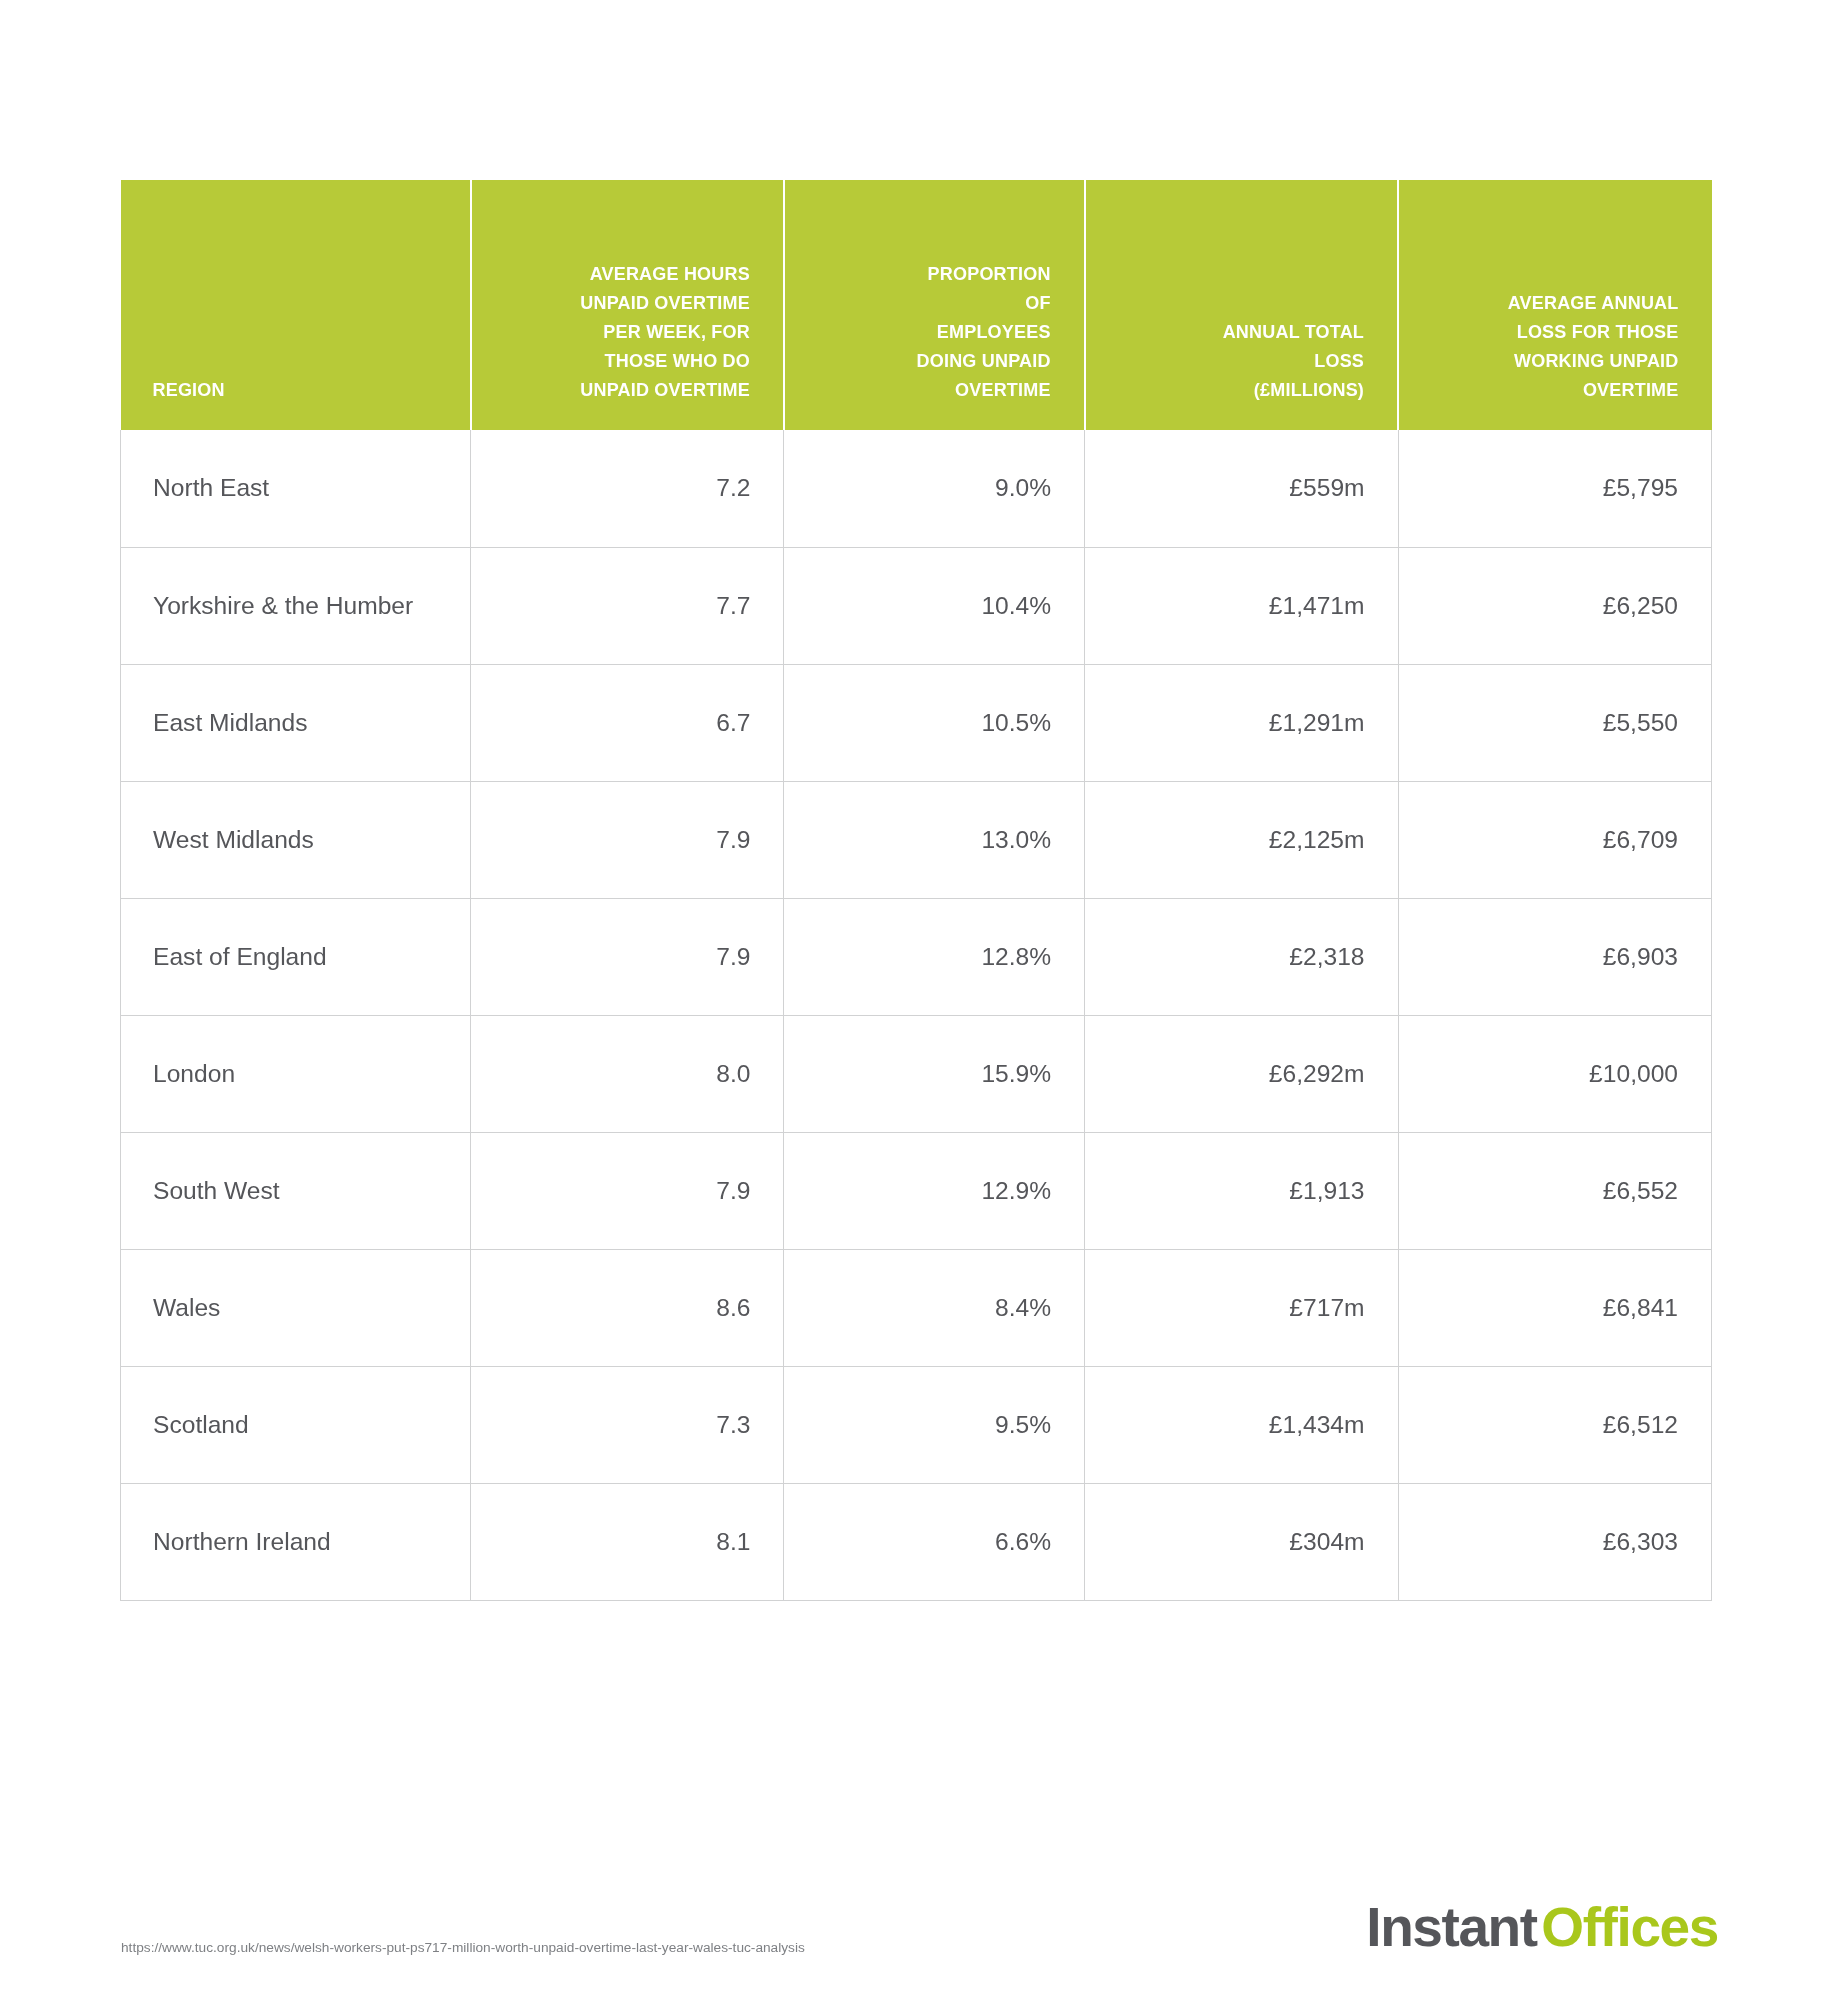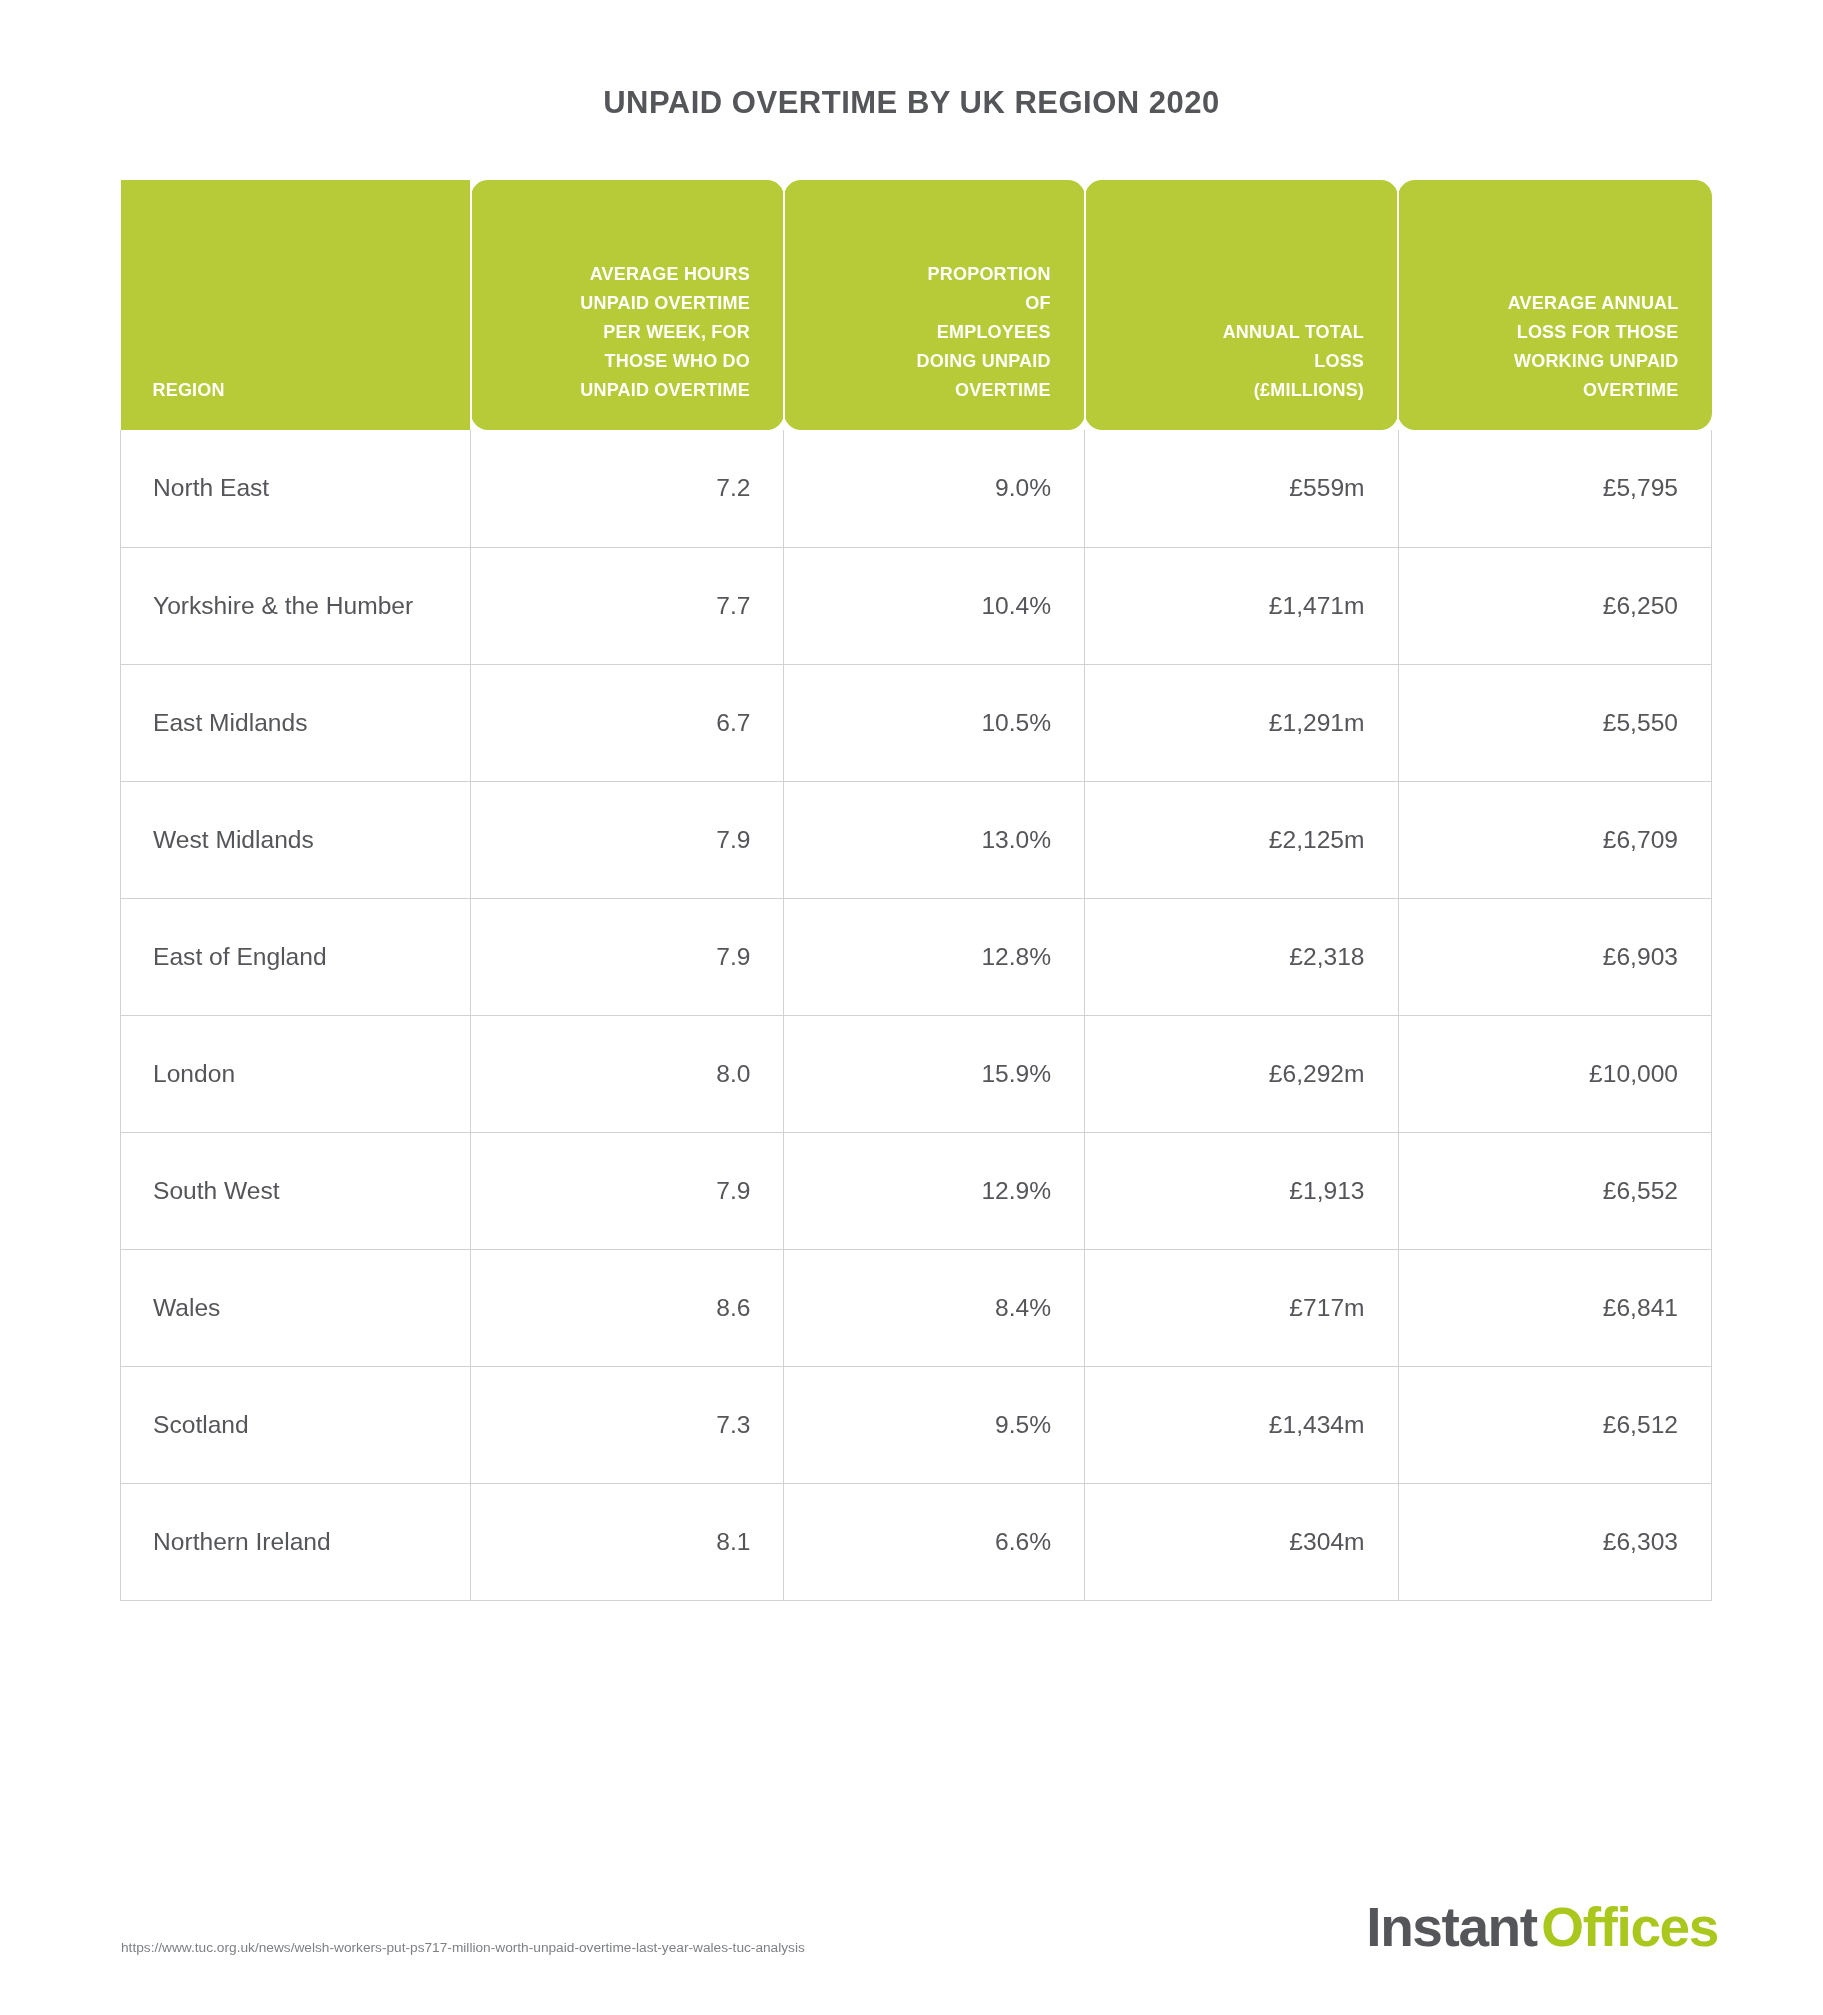--- a/index.html
+++ b/index.html
@@ -52,21 +52,21 @@
     line-height:29px;
     vertical-align:bottom;
     padding:0 33px 24.6px 0;
     letter-spacing:0.2px;
   }
   th.region{
     text-align:left;
     padding:0 0 24.6px 32px;
   }
   th:not(.region){text-align:right;}
-  th + th{border-left:2.7px solid #ffffff;border-radius:17px;}
+  th + th{border-left:2.7px solid #ffffff;}
   .hs{display:inline-block;text-align:right;}
   .hs.w2{max-width:178px;}
   .hs.w3{max-width:141px;}
   .hs.w4{max-width:164px;}
   .hs.w5{max-width:173px;}
   tbody tr{height:117px;background:#ffffff;}
   td{
     border:1.4px solid var(--grid-line);
     font-size:24.6px;
     color:var(--text-dark);
@@ -93,21 +93,20 @@
     white-space:nowrap;
   }
   .logo .l1{color:var(--text-dark);}
   .logo .l2{color:var(--logo-green);margin-left:4.6px;}
 </style>
 </head>
 <body>
 
 <div class="page">
 
-  <div class="title">UNPAID OVERTIME BY UK REGION 2020</div>
 
   <table class="tbl">
     <colgroup>
       <col class="c1">
         <col class="c2">
         <col class="c3">
         <col class="c4">
         <col class="c5">
     </colgroup>
     <thead>

